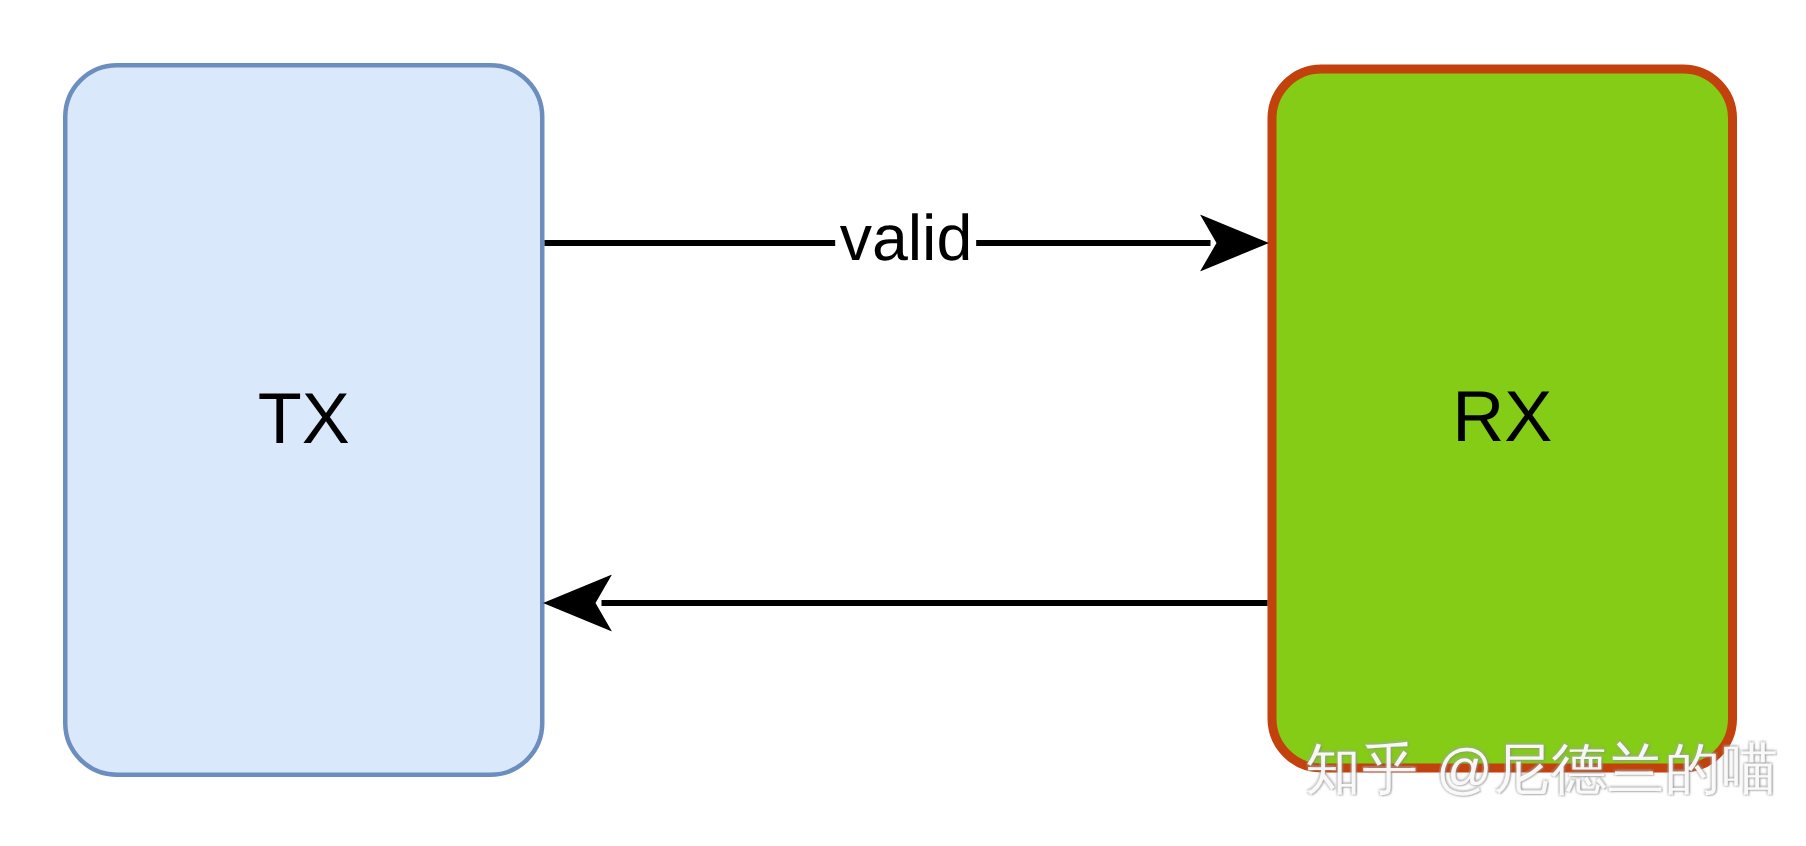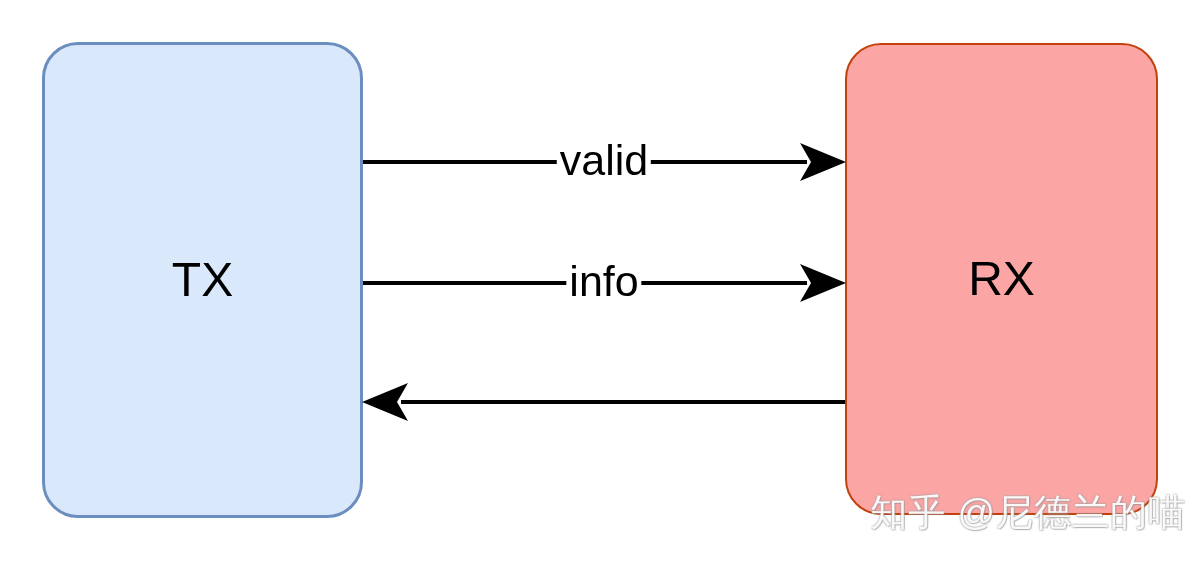--- a/index.html
+++ b/index.html
@@ -31,22 +31,22 @@
     width: 321px;
     height: 476px;
     background: #dae8fc;
     border: 3px solid #6c8ebf;
   }
   .node-rx {
     left: 845px;
     top: 43px;
     width: 313px;
     height: 472px;
-    background: #fca5a5;
-    border: 2px solid #c2410c;
+    background: #84cc16;
+    border: 6px solid #c2410c;
   }
   .node-label {
     font-size: 48px;
     color: #000000;
     line-height: 1;
   }
 
   
   .arrow {
     position: absolute;
@@ -122,27 +122,20 @@
   </div>
 
   <div class="arrow arrow-valid">
     <div class="arrow-line line-right"></div>
     <svg class="arrow-head head-right" viewBox="0 0 46 38" xmlns="http://www.w3.org/2000/svg">
       <polygon points="0,0 46,19 0,38 11,19"></polygon>
     </svg>
     <span class="arrow-label">valid</span>
   </div>
 
-  <div class="arrow arrow-info">
-    <div class="arrow-line line-right"></div>
-    <svg class="arrow-head head-right" viewBox="0 0 46 38" xmlns="http://www.w3.org/2000/svg">
-      <polygon points="0,0 46,19 0,38 11,19"></polygon>
-    </svg>
-    <span class="arrow-label">info</span>
-  </div>
 
   <div class="arrow arrow-ready">
     <div class="arrow-line line-left"></div>
     <svg class="arrow-head head-left" viewBox="0 0 46 38" xmlns="http://www.w3.org/2000/svg">
       <polygon points="0,0 46,19 0,38 11,19"></polygon>
     </svg>
   </div>
 
   <div class="watermark">知乎 @尼德兰的喵</div>
 

